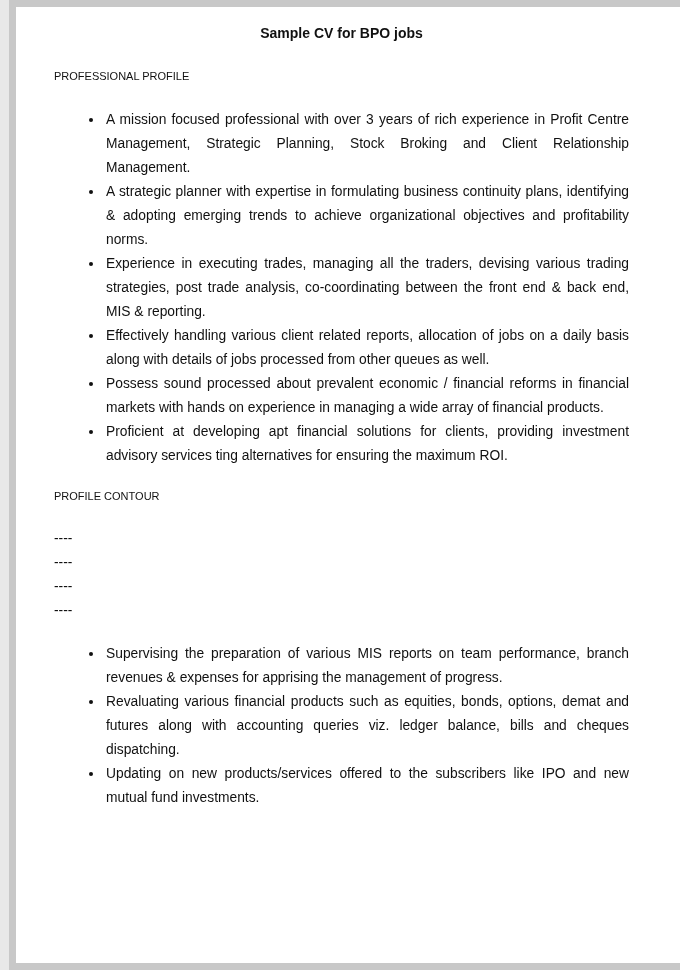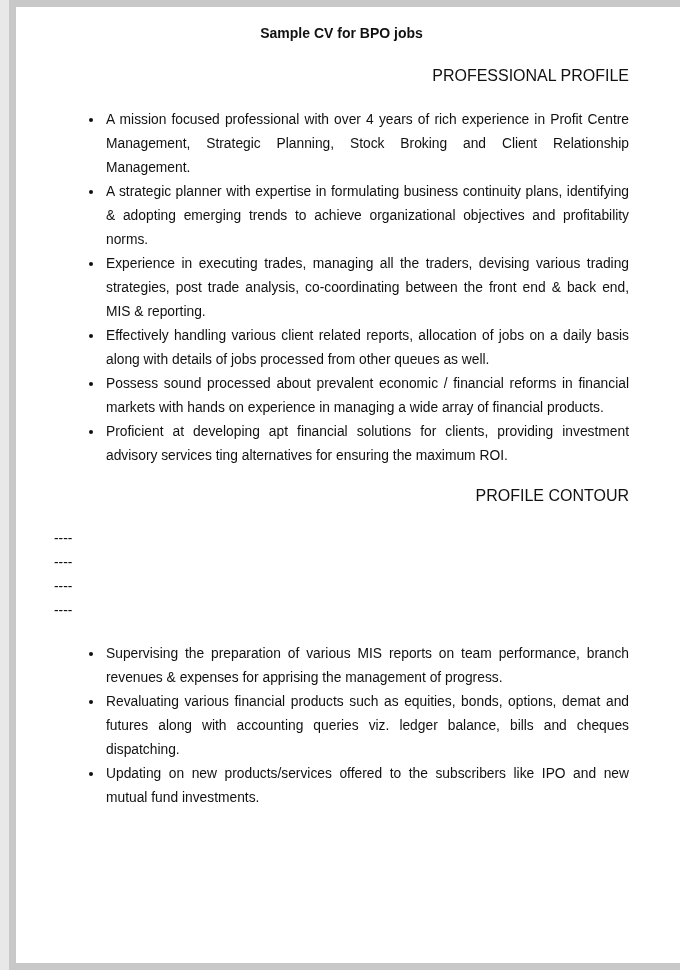--- a/index.html
+++ b/index.html
@@ -24,22 +24,21 @@
     font-weight: bold;
     font-size: 14px;
     margin: 0 0 18px 0;
   }
   p { margin: 0; }
   .contact p { margin: 0; }
   .industry { margin-top: 23px; }
   .section-heading {
     margin-top: 19px;
     font-weight: normal;
-    font-size: 16px;
-    text-align: right;
+    font-size: 11px;
   }
   ul.bullets {
     margin: 20px 0 0 0;
     padding: 0 0 0 50px;
     list-style: disc outside;
   }
   ul.bullets li {
     text-align: justify;
     margin: 0;
     padding-left: 2px;
@@ -56,21 +55,21 @@
 <div class="page">
   <div class="inner">
 
     <div class="doc-title">Sample CV for BPO jobs</div>
 
 
 
     <p class="section-heading">PROFESSIONAL PROFILE</p>
 
     <ul class="bullets">
-      <li>A mission focused professional with over 4 years of rich experience in Profit Centre Management, Strategic Planning, Stock Broking and Client Relationship Management.</li>
+      <li>A mission focused professional with over 3 years of rich experience in Profit Centre Management, Strategic Planning, Stock Broking and Client Relationship Management.</li>
       <li>A strategic planner with expertise in formulating business continuity plans, identifying &amp; adopting emerging trends to achieve organizational objectives and profitability norms.</li>
       <li>Experience in executing trades, managing all the traders, devising various trading strategies, post trade analysis, co-coordinating between the front end &amp; back end, MIS &amp; reporting.</li>
       <li>Effectively handling various client related reports, allocation of jobs on a daily basis along with details of jobs processed from other queues as well.</li>
       <li>Possess sound processed about prevalent economic / financial reforms in financial markets with hands on experience in managing a wide array of financial products.</li>
       <li>Proficient at developing apt financial solutions for clients, providing investment advisory services ting alternatives for ensuring the maximum ROI.</li>
     </ul>
 
     <p class="section-heading career-heading">PROFILE CONTOUR</p>
 
     <div class="dashes">

